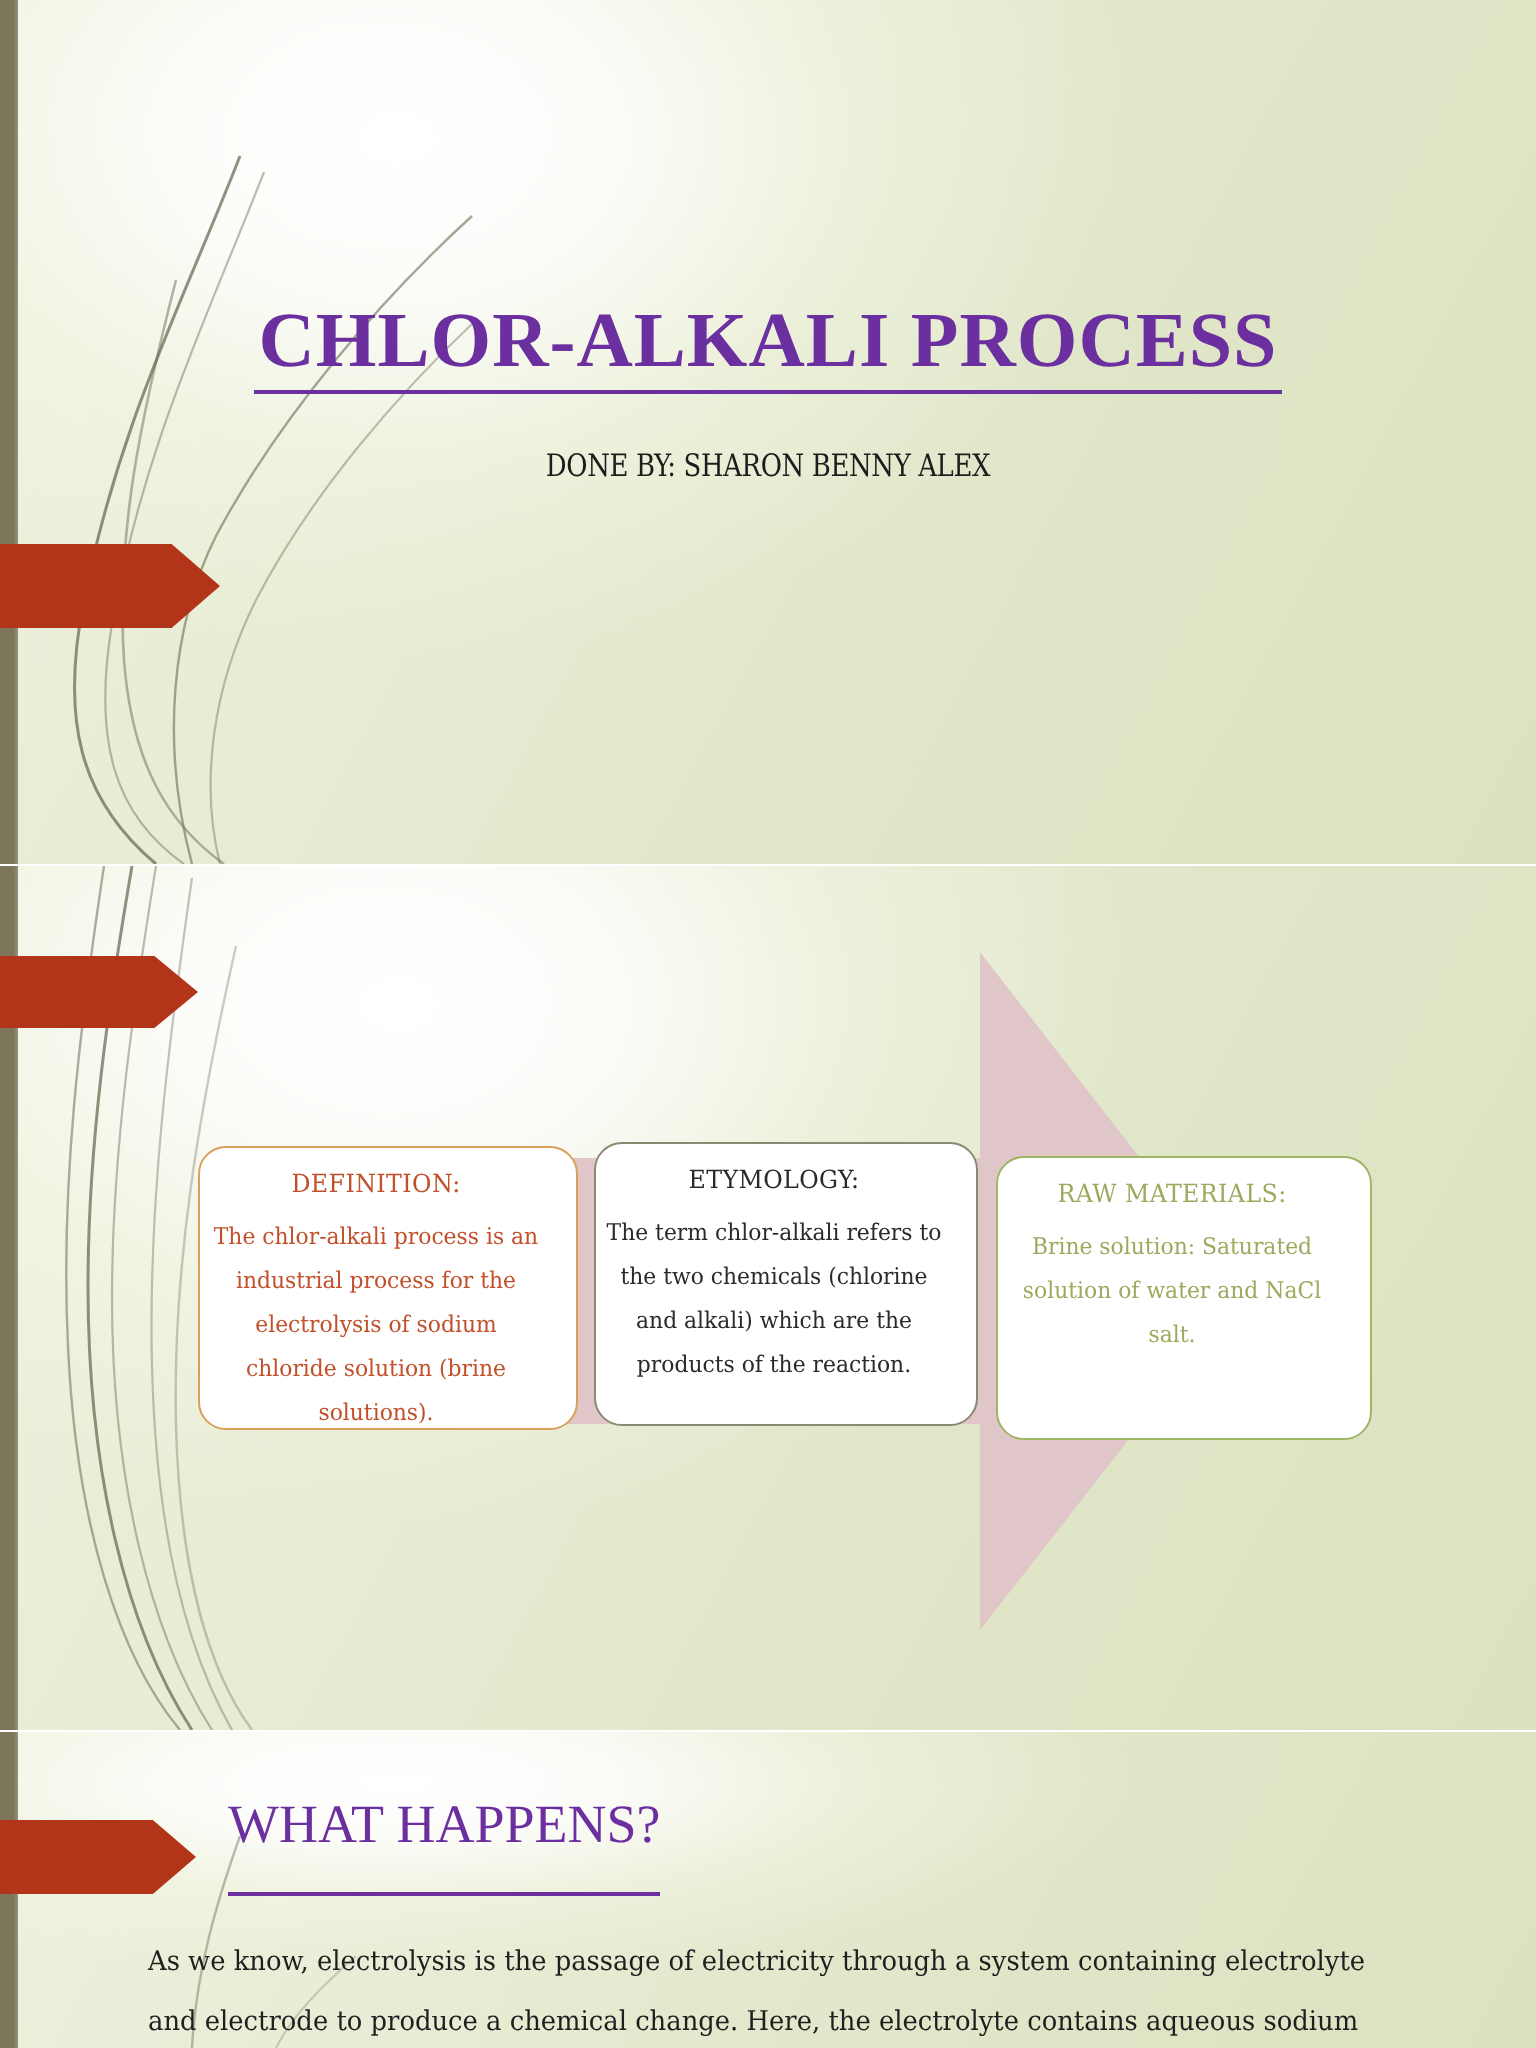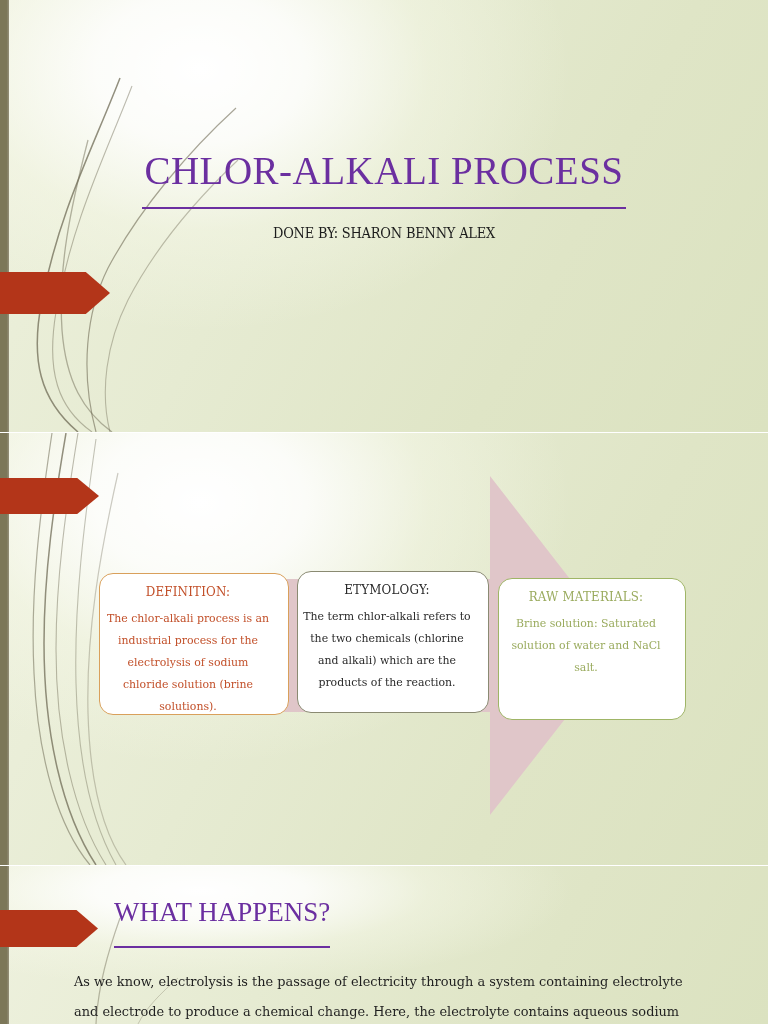--- a/index.html
+++ b/index.html
@@ -78,21 +78,22 @@
     width: 768px;
     text-align: center;
     font-size: 39px;
     letter-spacing: 0.5px;
     color: #6b2fa0;
     font-family: "Liberation Serif", serif;
   }
   .title-1 .ul {
     display: inline-block;
     border-bottom: 2px solid #6b2fa0;
-    padding: 0 2px 14px 2px;
+    padding: 0 2px 2px 2px;
+    font-weight: bold;
   }
   .subtitle-1 {
     position: absolute;
     left: 0;
     top: 224px;
     width: 768px;
     text-align: center;
     font-size: 15.5px;
     color: #1c1c1c;
     font-family: "DejaVu Serif", serif;

